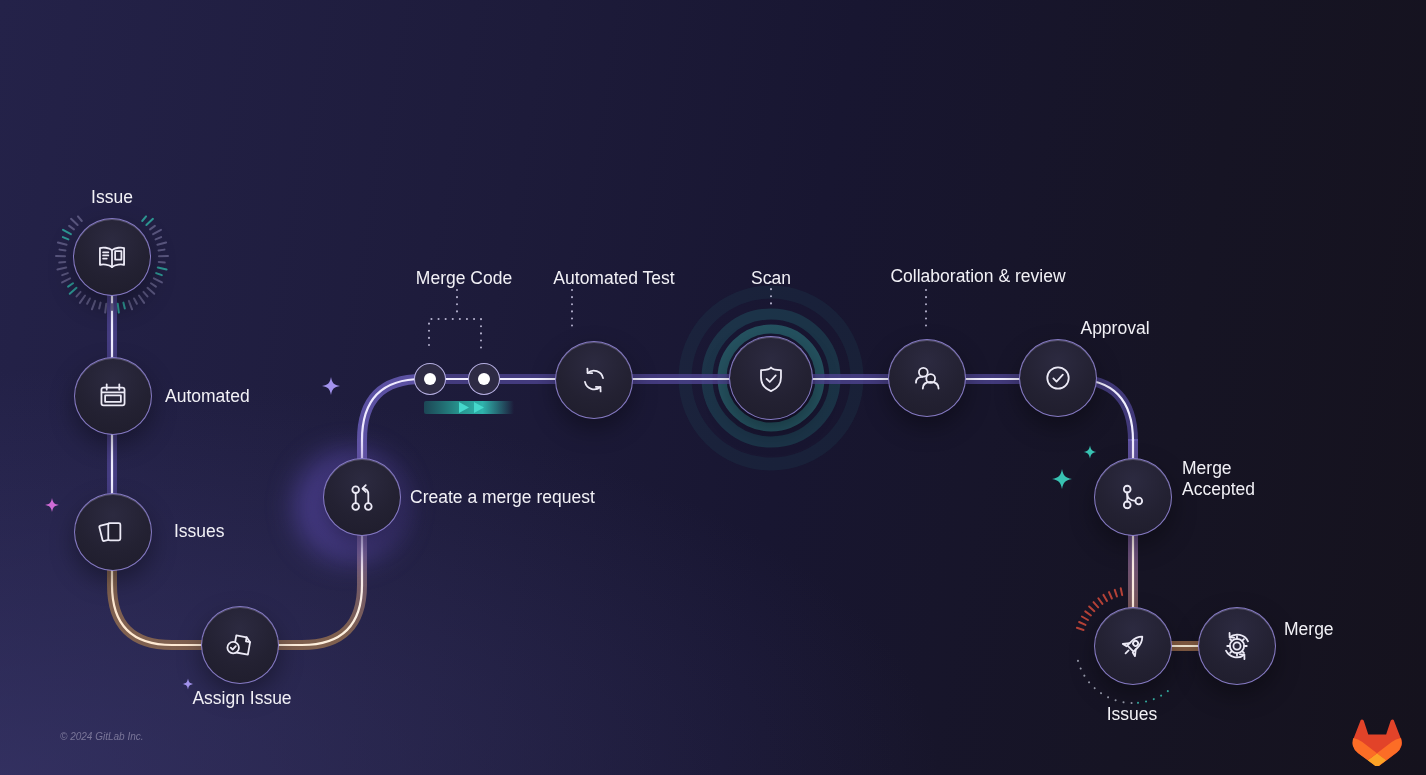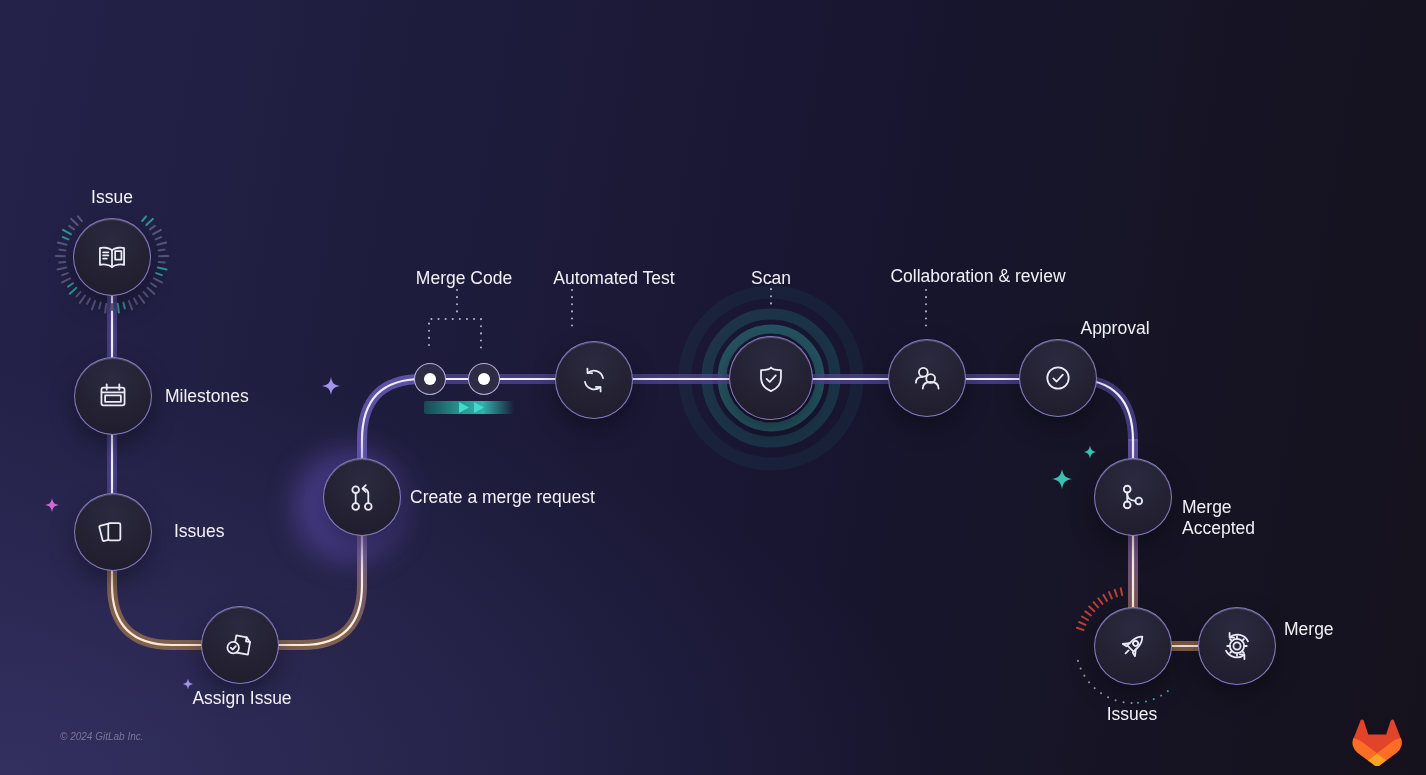--- a/index.html
+++ b/index.html
@@ -32,21 +32,21 @@
     background:rgba(112,92,216,0.45);transform:translate(-50%,-50%);}
   .commit-dot{
     position:absolute;width:30px;height:30px;border-radius:50%;z-index:3;
     transform:translate(-50%,-50%);background:#2e2b44;
     border:1.5px solid rgba(200,192,246,0.9);
   }
   .commit-dot::after{content:"";position:absolute;left:50%;top:50%;width:12px;height:12px;
     border-radius:50%;background:#ffffff;transform:translate(-50%,-50%);}
   .lbl{position:absolute;color:#f2f1f6;font-size:17.5px;font-weight:500;z-index:4;white-space:nowrap;}
   .lbl.center{transform:translateX(-50%);text-align:center;}
-  .lbl.wrap{white-space:normal;line-height:21px;margin-top:39px;}
+  .lbl.wrap{white-space:normal;line-height:21px;}
   .copyright{position:absolute;left:60px;top:731px;font-size:10px;font-style:italic;
     color:#7a7699;z-index:4;}
   .logo{position:absolute;left:1352px;top:718px;width:50px;height:48px;z-index:4;}
 </style>
 </head>
 <body>
 
 <div class="stage">
 
 
@@ -301,21 +301,21 @@
       <path d="M26.8 20 H29.3 M13.2 20 H10.7 M20 13.2 V10.7 M20 26.8 V29.3"></path>
       <path d="M24.8 15.2 L26.6 13.4 M15.2 24.8 L13.4 26.6 M24.8 24.8 L26.6 26.6 M15.2 15.2 L13.4 13.4"></path>
       <path d="M30.5 15.5 A11.5 11.5 0 0 0 13 11.7"></path>
       <path d="M12.9 7.5 L13 11.7 L17.2 12"></path>
       <path d="M9.5 24.5 A11.5 11.5 0 0 0 27 28.3"></path>
       <path d="M27.1 32.5 L27 28.3 L22.8 28"></path>
     </svg>
   </div>
 
   <div class="lbl center" style="left:112px;top:187px">Issue</div>
-  <div class="lbl" style="left:165px;top:386px">Milestones</div>
+  <div class="lbl" style="left:165px;top:386px">Automated</div>
   <div class="lbl" style="left:174px;top:521px">Issues</div>
   <div class="lbl center" style="left:242px;top:688px">Assign Issue</div>
   <div class="lbl" style="left:410px;top:487px">Create a merge request</div>
   <div class="lbl center" style="left:464px;top:268px">Merge Code</div>
   <div class="lbl center" style="left:614px;top:268px">Automated Test</div>
   <div class="lbl center" style="left:771px;top:268px">Scan</div>
   <div class="lbl center" style="left:978px;top:266px">Collaboration &amp; review</div>
   <div class="lbl center" style="left:1115px;top:318px">Approval</div>
   <div class="lbl wrap" style="left:1182px;top:458px;width:100px">Merge Accepted</div>
   <div class="lbl center" style="left:1132px;top:704px">Issues</div>

